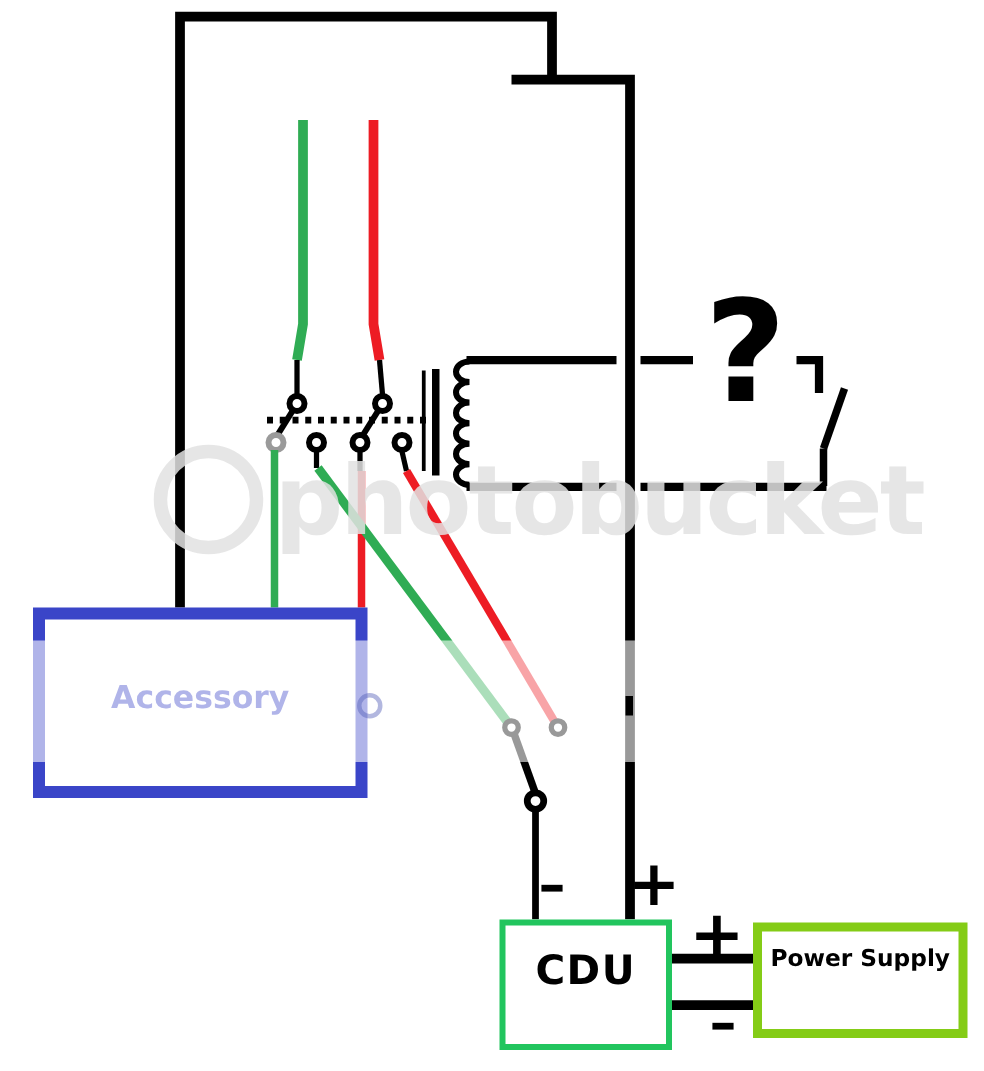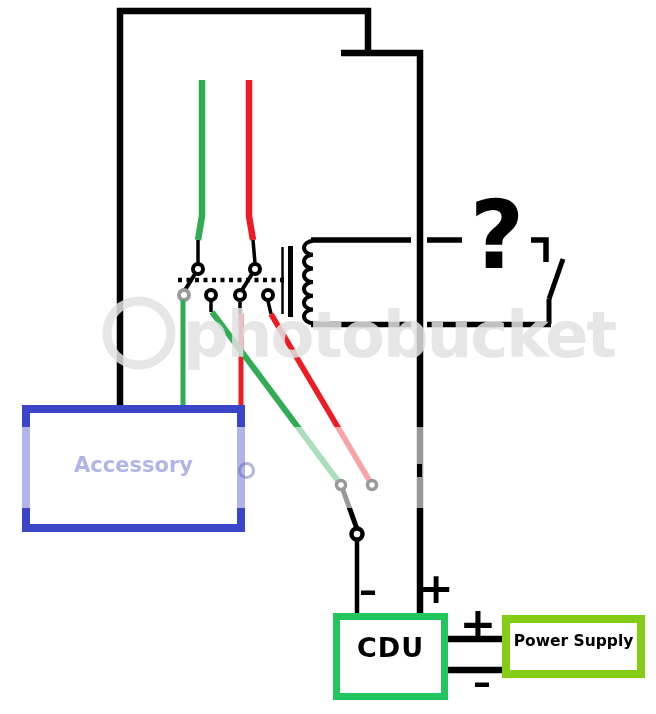--- a/index.html
+++ b/index.html
@@ -6,23 +6,23 @@
   #stage{position:relative;width:656px;height:714px;background:#ffffff;overflow:hidden;
          font-family:"DejaVu Sans", sans-serif;}
   #stage svg{position:absolute;left:0;top:0;}
   .lyr-wires{z-index:10;}
   .box{position:absolute;box-sizing:border-box;background:#fff;z-index:15;
        display:flex;align-items:center;justify-content:center;font-weight:bold;color:#000;}
   .box-pm{left:131px;top:23px;width:218px;height:58px;border:6px solid #000;font-size:21.5px;}
   .box-ad{left:22px;top:405px;width:223px;height:127px;border:8px solid var(--decoder-blue);
           color:var(--decoder-blue);font-size:21px;line-height:24px;text-align:center;
           flex-direction:column;padding-bottom:8px;gap:40px;}
-  .box-cdu{left:333px;top:613px;width:115px;height:87px;border:7px solid #22c55e;
+  .box-cdu{left:333px;top:613px;width:115px;height:87px;border:4px solid #22c55e;
            font-size:27px;letter-spacing:1px;padding-bottom:18px;}
-  .box-ps{left:502px;top:615px;width:143px;height:63px;border:8px solid #84cc16;
+  .box-ps{left:502px;top:615px;width:143px;height:77px;border:6px solid #84cc16;
           font-size:15.5px;align-items:flex-start;padding-top:9px;}
   .lbl{position:absolute;transform:translate(-50%,-50%);font-weight:bold;color:#000;
        white-space:nowrap;z-index:20;line-height:1;}
   .lbl-q{left:497px;top:236px;font-size:94px;}
   .lbl-toggle{left:266px;top:564px;font-size:15px;}
   .pol{position:absolute;transform:translate(-50%,-50%);font-weight:bold;color:#000;z-index:20;line-height:1;}
   .pol-cdu-minus{left:368px;top:591px;font-size:36px;}
   .pol-cdu-plus{left:436px;top:589px;font-size:42px;}
   .pol-ps-plus{left:478px;top:624px;font-size:44px;}
   .pol-ps-minus{left:482px;top:683px;font-size:36px;}

